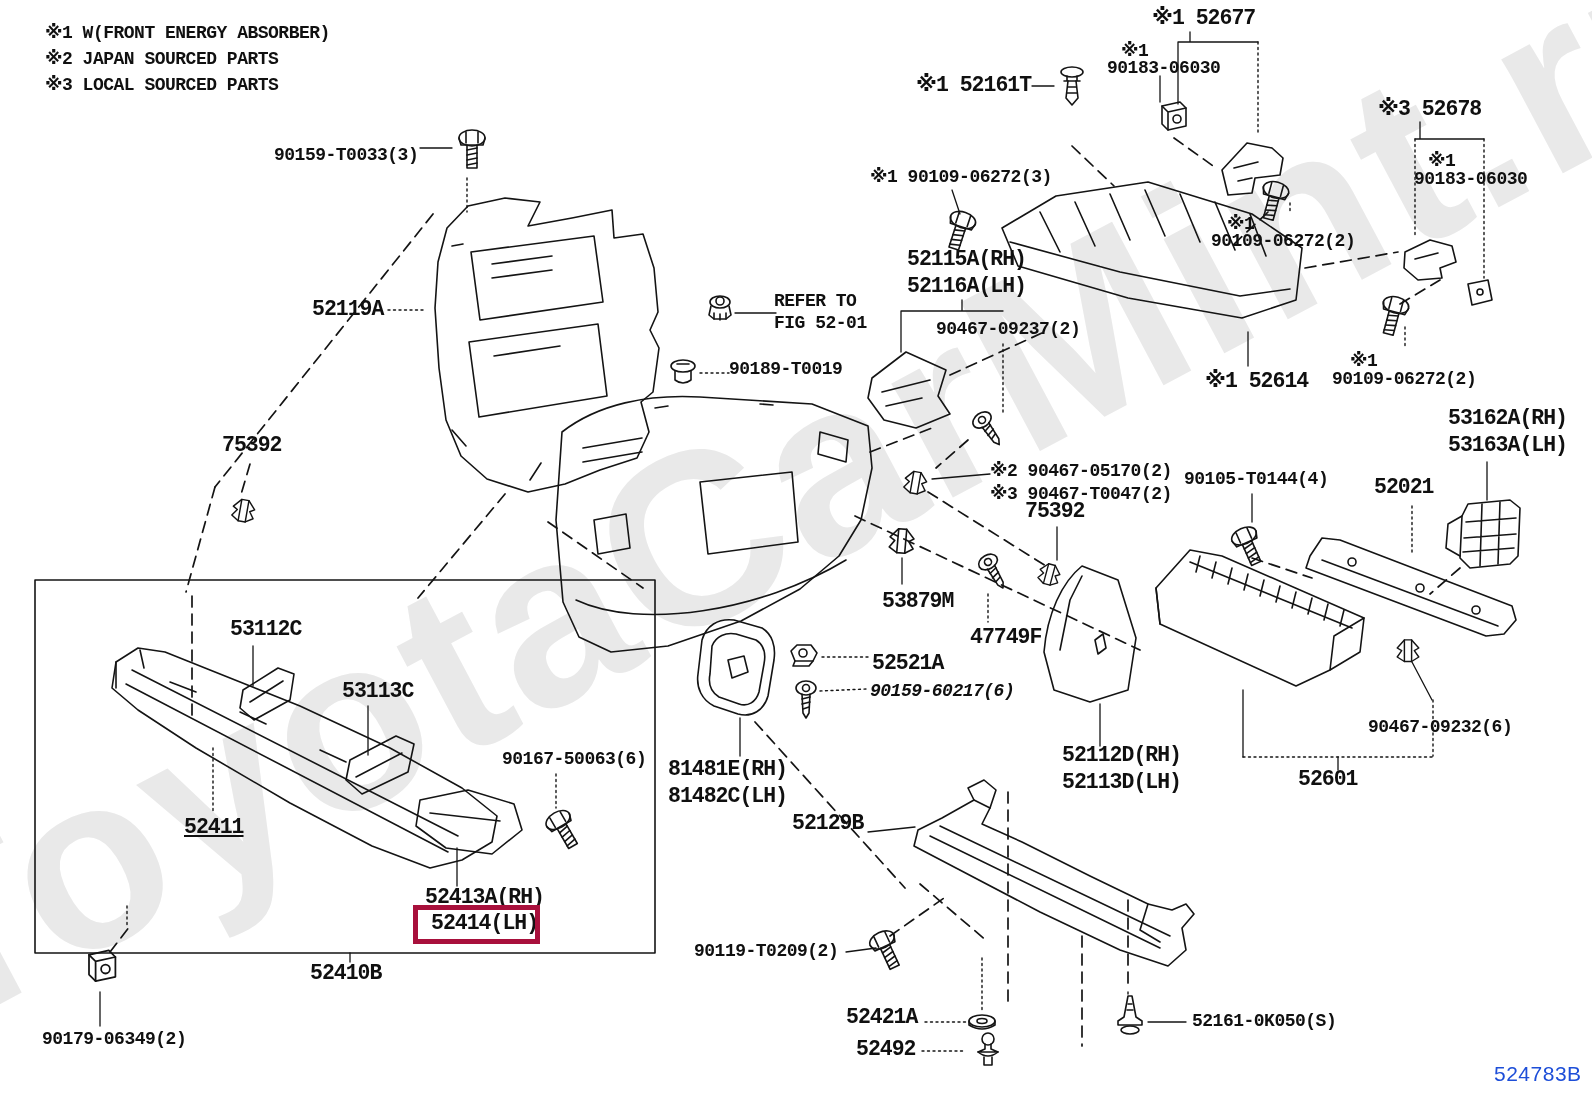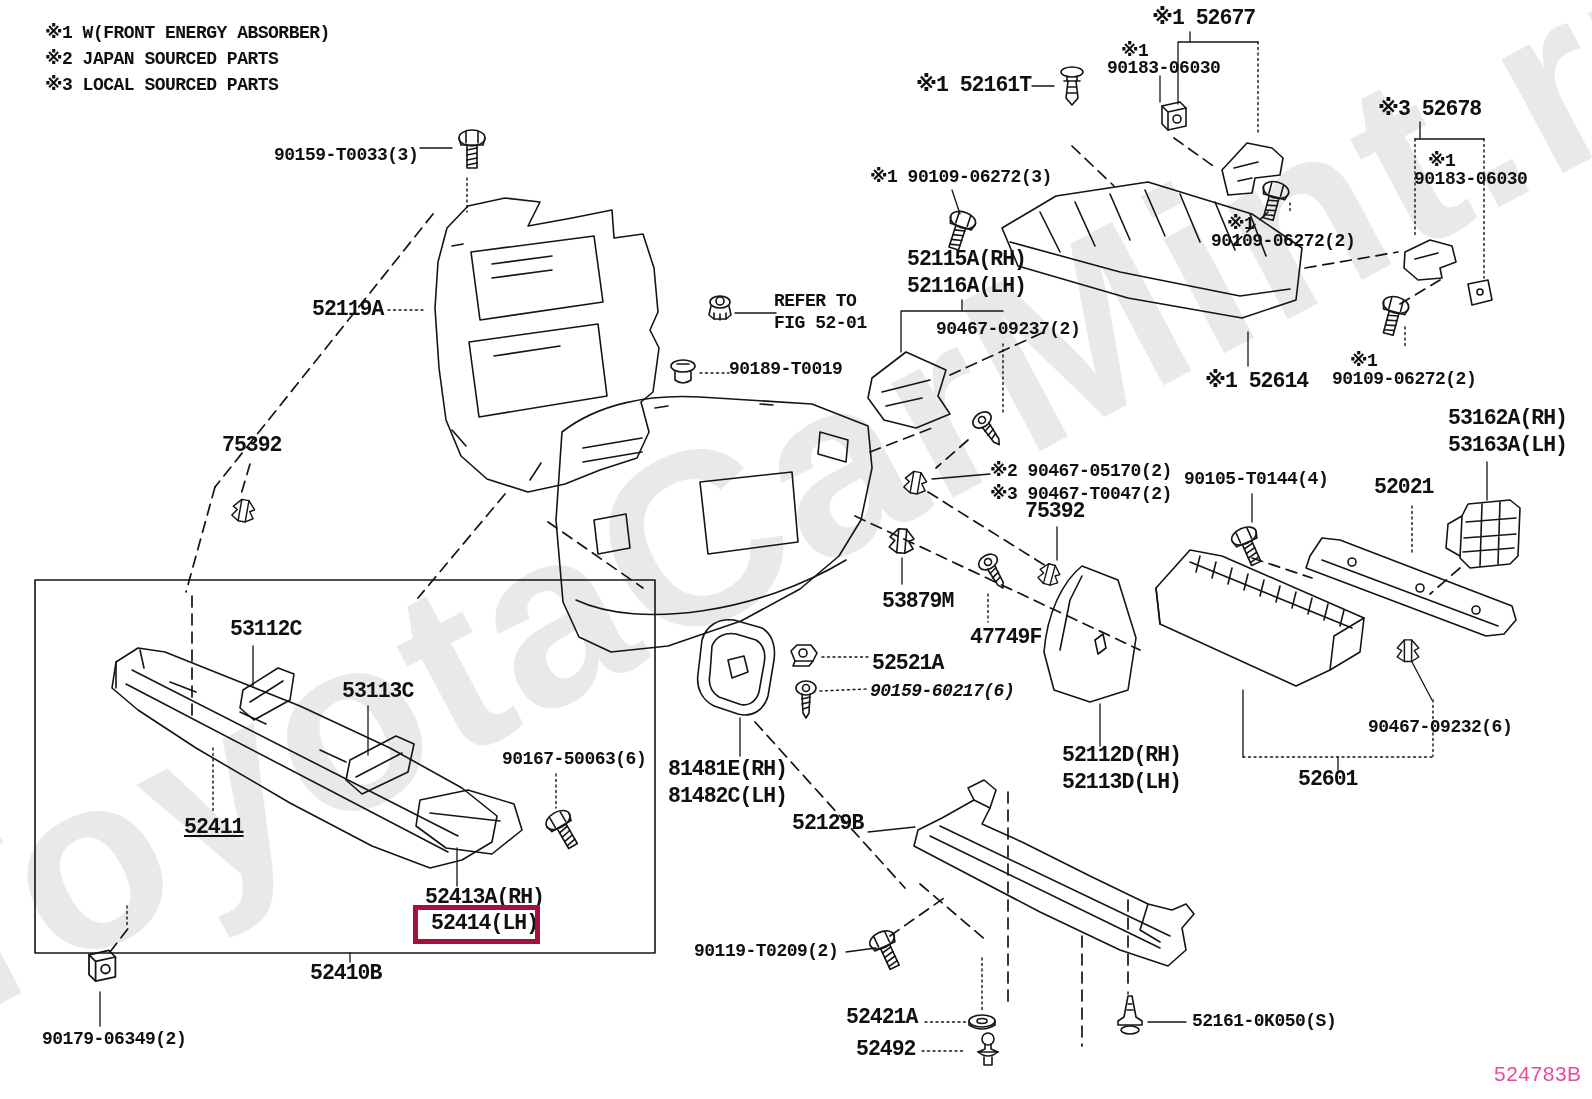--- a/index.html
+++ b/index.html
@@ -14,21 +14,21 @@
   .s{stroke:#141414;fill:none;stroke-width:1.6;stroke-linejoin:round;stroke-linecap:round;}
   .thin{stroke-width:1.3;}
   .dash{stroke-dasharray:11 7;stroke-width:1.7;}
   .dot{stroke-dasharray:2 3.5;stroke-width:1.4;}
   .lbl{position:absolute;font-weight:700;font-size:18px;line-height:22px;color:#101010;
        white-space:pre-line;letter-spacing:-0.5px;}
   .lg{font-size:21.5px;line-height:27px;letter-spacing:-1px;}
   #hlbox{position:absolute;left:413px;top:905px;width:127px;height:39px;
          border:5px solid #a8103c;box-sizing:border-box;}
   #doccode{position:absolute;left:1494px;top:1062px;font-family:"Liberation Sans","DejaVu Sans",sans-serif;
-           font-weight:400;font-size:21px;color:#ec4899;letter-spacing:0.5px;}
+           font-weight:400;font-size:21px;color:#1d4ed8;letter-spacing:0.5px;}
 </style>
 </head>
 <body>
 
 <div id="canvas">
 
   <div id="watermark">ToyotaCarMint.ru</div>
 
   <svg class="art" width="1592" height="1099" viewBox="0 0 1592 1099">
     <defs>

